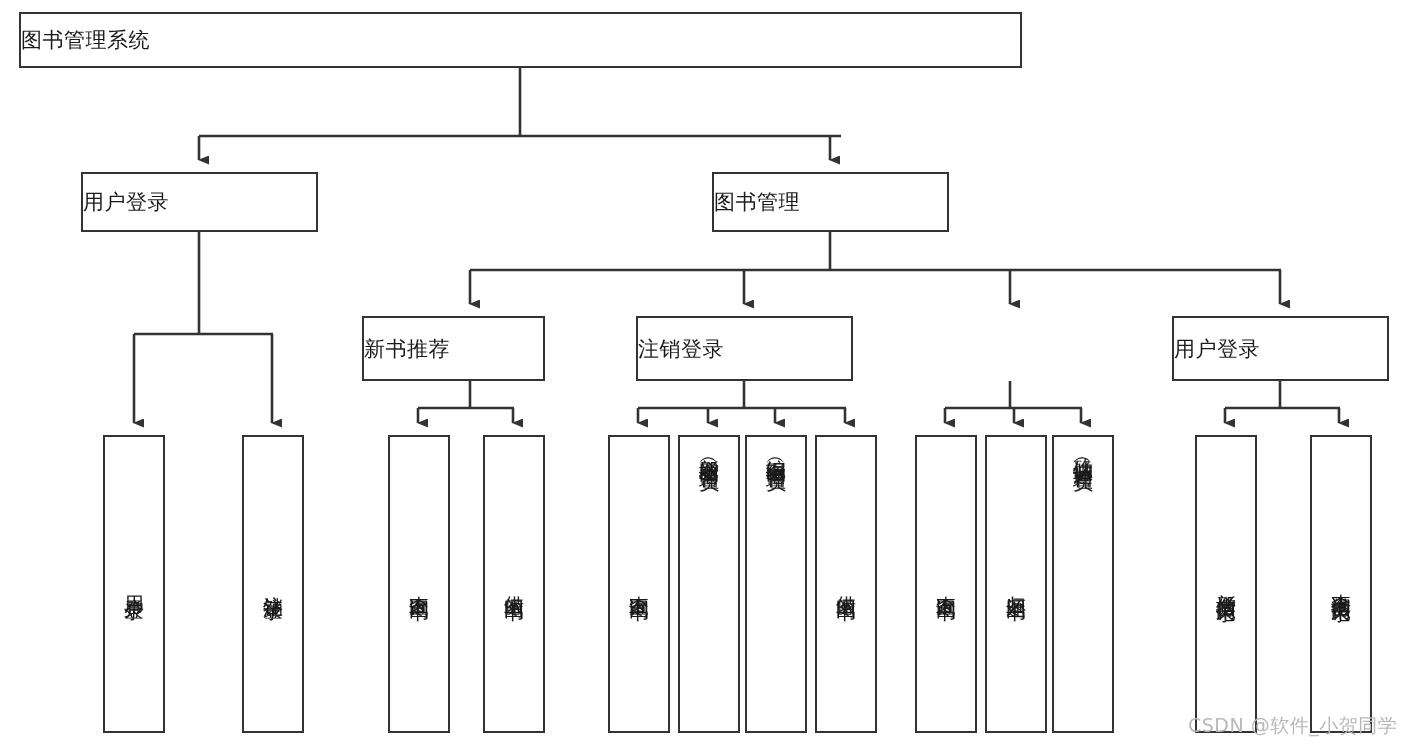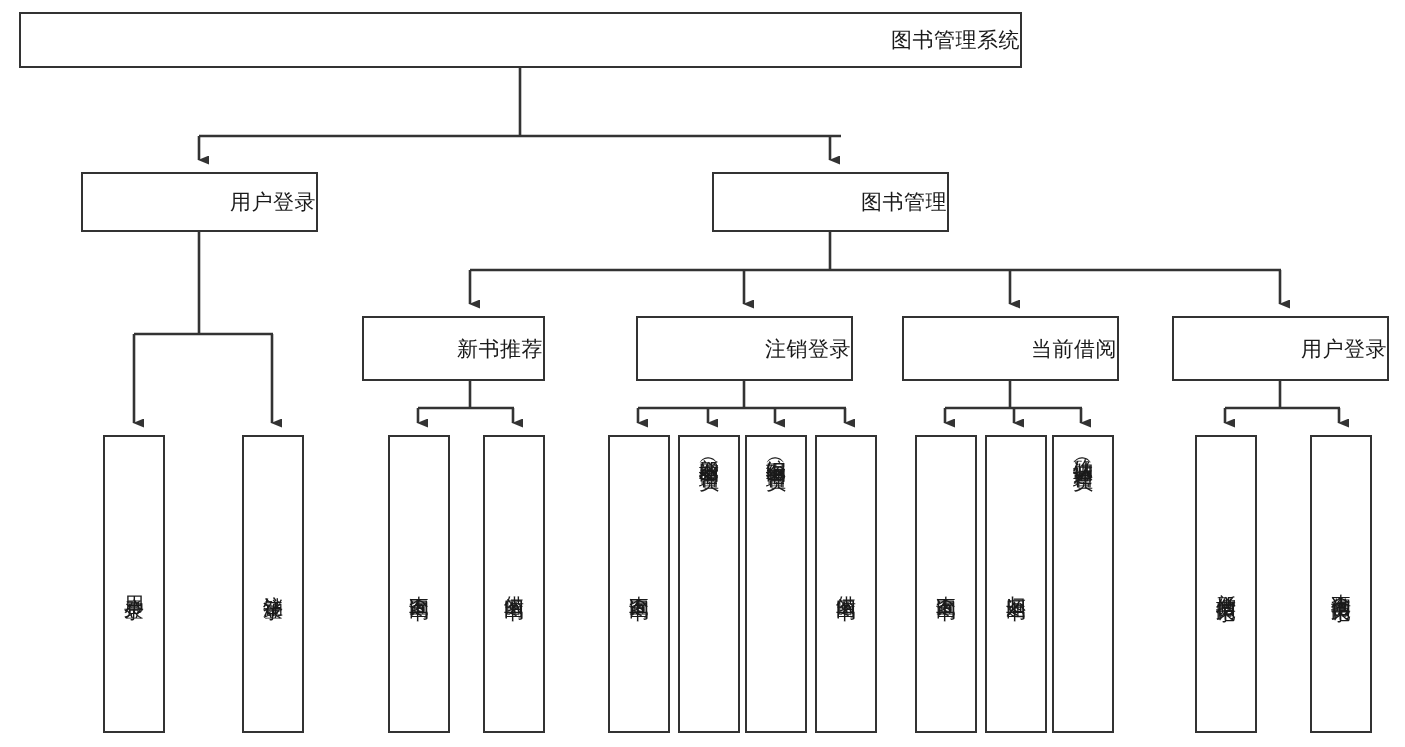--- a/index.html
+++ b/index.html
@@ -25,21 +25,21 @@
     height: 747px;
     pointer-events: none;
   }
   .node {
     position: absolute;
     box-sizing: border-box;
     background: #ffffff;
     border: 2px solid #333333;
     display: flex;
     align-items: center;
-    justify-content: flex-end;
+    justify-content: flex-start;
     color: #1a1a1a;
   }
   .node.horiz {
     font-size: 21px;
     letter-spacing: 0.5px;
   }
   .node.vert {
     font-size: 20px;
     line-height: 1.24;
     padding-top: 6px;
@@ -138,23 +138,20 @@
   </div>
 
   <div class="node horiz" style="left:362px; top:316px; width:183px; height:65px;">
     <span>新书推荐</span>
   </div>
 
   <div class="node horiz" style="left:636px; top:316px; width:217px; height:65px;">
     <span>注销登录</span>
   </div>
 
-  <div class="node horiz" style="left:902px; top:316px; width:217px; height:65px;">
-    <span>当前借阅</span>
-  </div>
 
   <div class="node horiz" style="left:1172px; top:316px; width:217px; height:65px;">
     <span>用户登录</span>
   </div>
 
   <div class="node vert anchor-mid" style="left:103px; top:435px; width:62px; height:298px;">
     <span class="vtext">用户登录</span>
   </div>
 
   <div class="node vert anchor-mid" style="left:242px; top:435px; width:62px; height:298px;">
@@ -198,14 +195,15 @@
   </div>
 
   <div class="node vert anchor-mid" style="left:1195px; top:435px; width:62px; height:298px;">
     <span class="vtext">新增借阅记录</span>
   </div>
 
   <div class="node vert anchor-mid" style="left:1310px; top:435px; width:62px; height:298px;">
     <span class="vtext">查询借阅记录</span>
   </div>
 
+  <div class="watermark">CSDN @软件_小贺同学</div>
 
 </div>
 
 </body></html>

